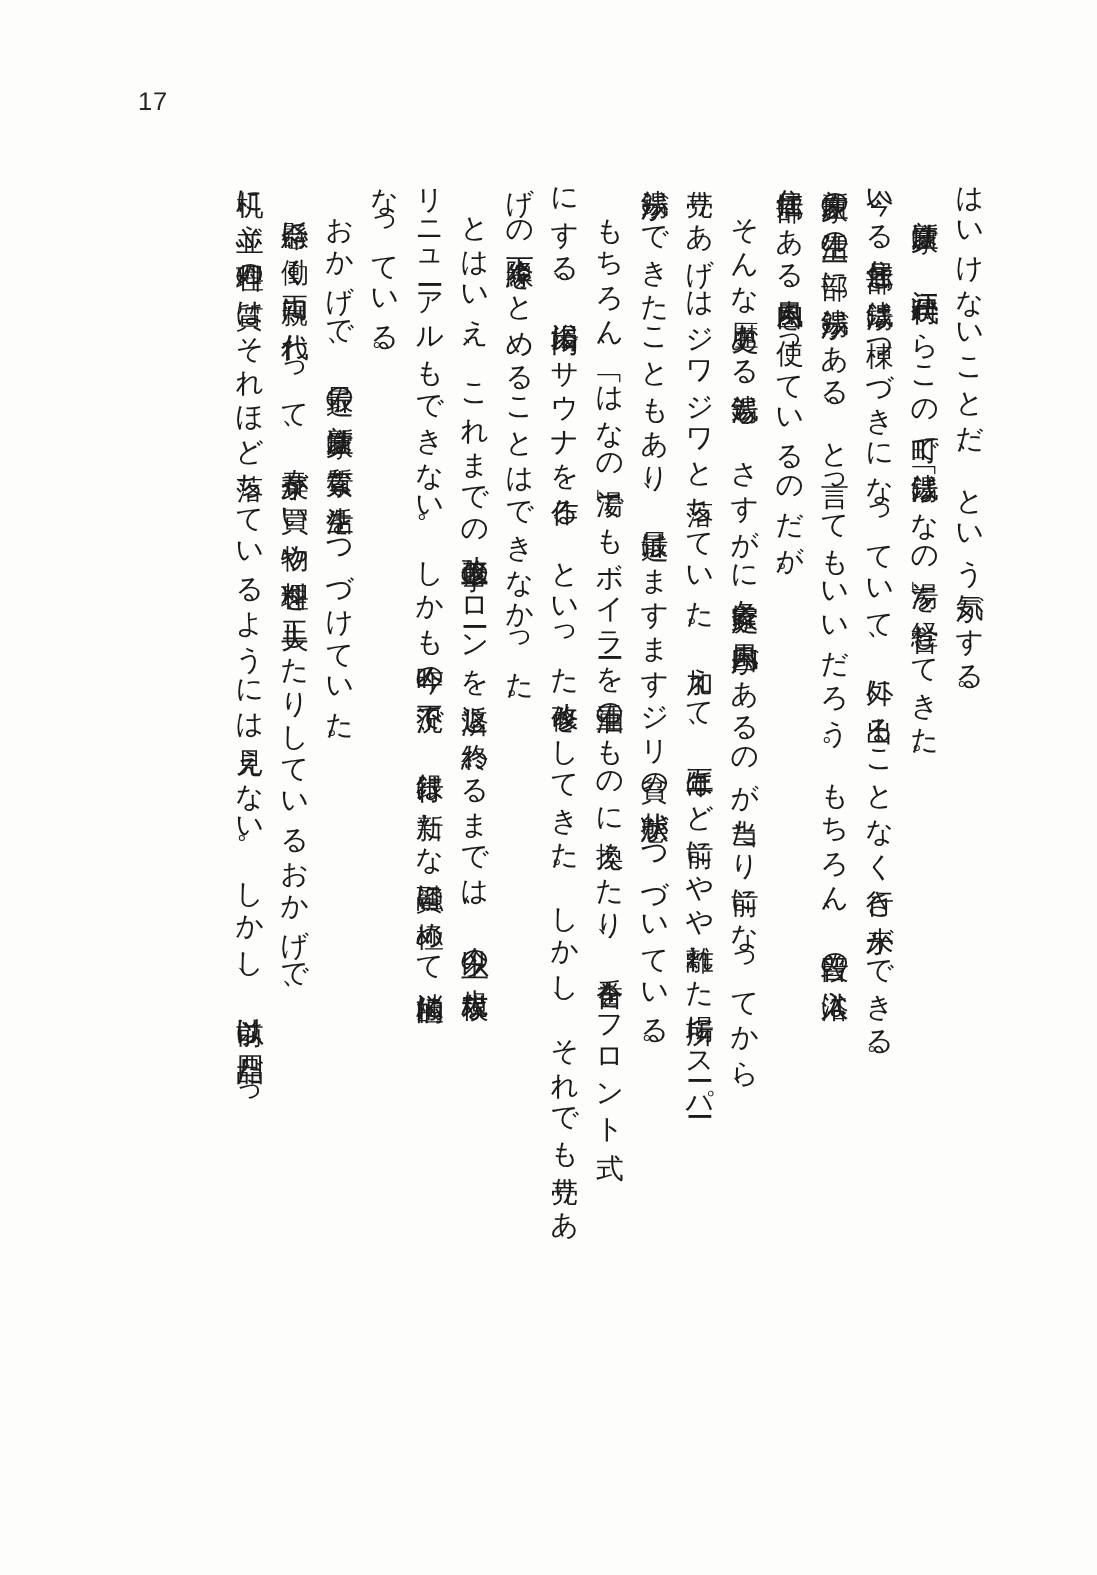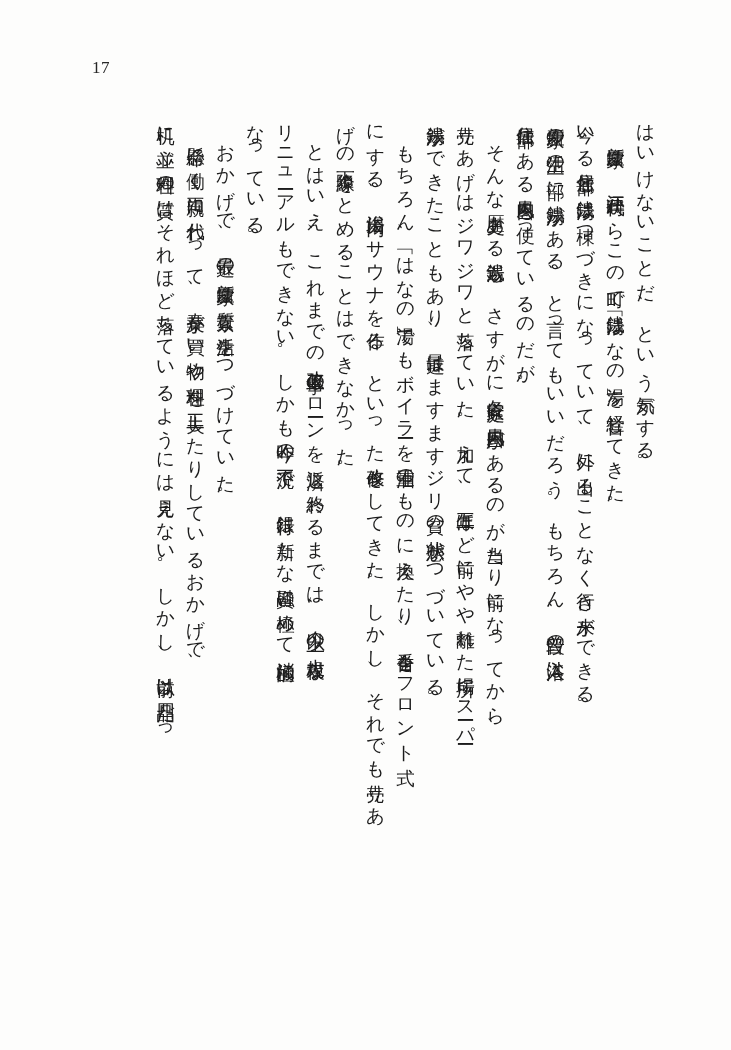--- a/index.html
+++ b/index.html
@@ -21,21 +21,21 @@
     background: #fdfdfc;
   }
   
   #page-number {
     position: absolute;
     top: 58px;
     left: 92px;
     font-size: 17px;
     letter-spacing: 0.5px;
     color: #262626;
-    font-family: Liberation Serif, serif;
+    font-family: Liberation Sans, sans-serif;
   }
   
   #text-body {
     position: absolute;
     top: 112px;
     left: 60px;
     width: 600px;
     height: 880px;
     display: flex;
     flex-direction: row-reverse;

